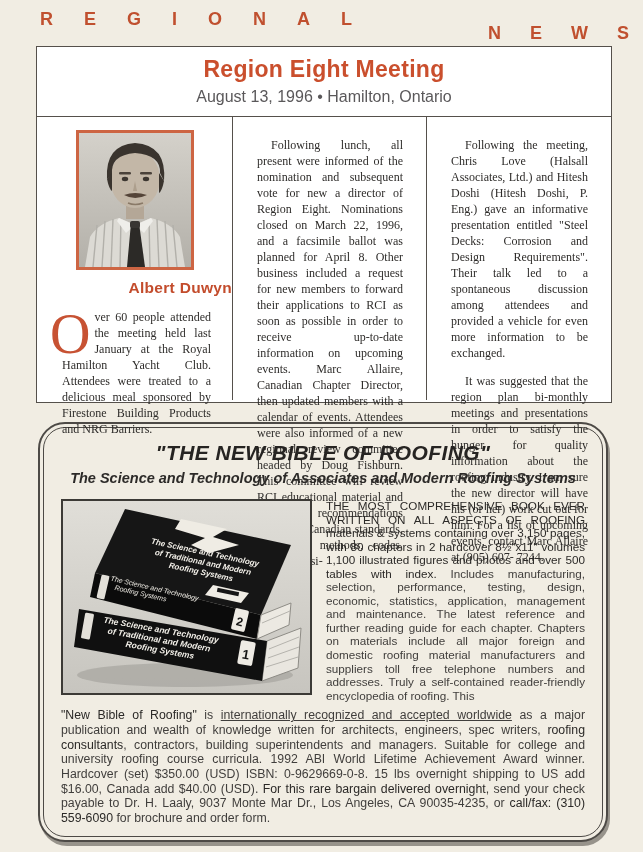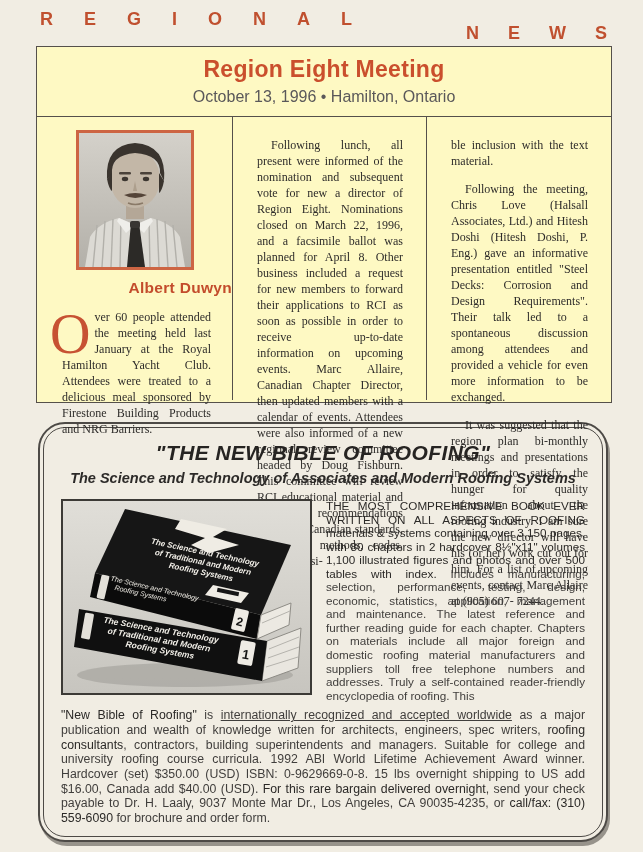--- a/index.html
+++ b/index.html
@@ -9,32 +9,32 @@
     width:643px;height:852px;
     margin:0 auto;
     background:#f1ede3;
     font-family:"Liberation Sans",sans-serif;
     overflow:hidden;
     box-sizing:border-box;
   }
   
   .banner{
     display:flex;justify-content:space-between;
-    padding:9px 36px 2px 40px;
+    padding:9px 14px 2px 40px;
     color:#c0502f;font-weight:bold;font-size:18px;
   }
   .banner span{letter-spacing:31px;}
   .banner span:last-child{letter-spacing:29px;margin-right:-29px;margin-top:14px;}
   
   .article-box{
     margin-left:36px;
     width:576px;height:357px;
     border:1px solid #55504b;
     box-sizing:border-box;
-    background:#fef9c3;
+    background:#ffffff;
   }
   .title-block{
     text-align:center;
     border-bottom:1px solid #55504b;
     padding:7px 0 8px;
   }
   .title-block h1{
     margin:2px 0 3px;
     font-size:23px;color:#ca4f2d;letter-spacing:.3px;
   }
@@ -127,21 +127,21 @@
 <div class="page">
 
   <div class="banner">
     <span>REGIONAL</span>
     <span>NEWS</span>
   </div>
 
   <div class="article-box">
     <div class="title-block">
       <h1>Region Eight Meeting</h1>
-      <div class="sub">October 13, 1996 • Hamilton, Ontario</div>
+      <div class="sub">August 13, 1996 • Hamilton, Ontario</div>
     </div>
 
     <div class="columns">
 
       <div class="col col1">
         <div class="photo-frame">
           <svg width="112" height="134" viewBox="0 0 112 134">
             <defs>
               <linearGradient id="pbg" x1="0" y1="0" x2="0" y2="1">
                 <stop offset="0" stop-color="#d4d1ca"></stop>
@@ -196,21 +196,20 @@
           <span class="dropcap">O</span>
           <p>ver 60 people attended the meeting held last January at the Royal Hamilton Yacht Club. Attendees were treated to a delicious meal sponsored by Firestone Building Products and NRG Barriers.</p>
         </div>
       </div>
 
       <div class="col col2">
         <p class="indent">Following lunch, all present were informed of the nomination and subsequent vote for new a director of Region Eight. Nominations closed on March 22, 1996, and a facsimile ballot was planned for April 8. Other business included a request for new members to forward their applications to RCI as soon as possible in order to receive up-to-date information on upcoming events. Marc Allaire, Canadian Chapter Director, then updated members with a calendar of events. Attendees were also informed of a new regional review committee headed by Doug Fishburn. This committee will review RCI educational material and make recommendations related to Canadian standards, application methods, codes, etc. for possi-</p>
       </div>
 
       <div class="col col3">
-        <p>ble inclusion with the text material.</p>
         <p class="indent">Following the meeting, Chris Love (Halsall Associates, Ltd.) and Hitesh Doshi (Hitesh Doshi, P. Eng.) gave an informative presentation entitled "Steel Decks: Corrosion and Design Requirements".  Their talk led to a spontaneous discussion among attendees and provided a vehicle for even more information to be exchanged.</p>
         <p class="indent">It was suggested that the region plan bi-monthly meetings and presentations in order to satisfy the hunger for quality information about the roofing industry. I am sure the new director will have his (or her) work cut out for him. For a list of upcoming events, contact Marc Allaire at (905) 607- 7244.</p>
       </div>
 
     </div>
   </div>
 
   <div class="ad-outer">
     <div class="ad-inner">
       <div class="ad-title">"THE NEW BIBLE OF ROOFING"</div>

